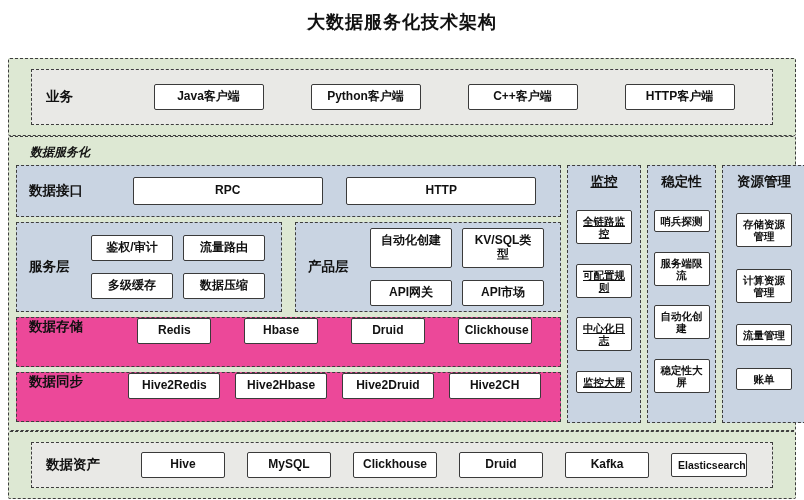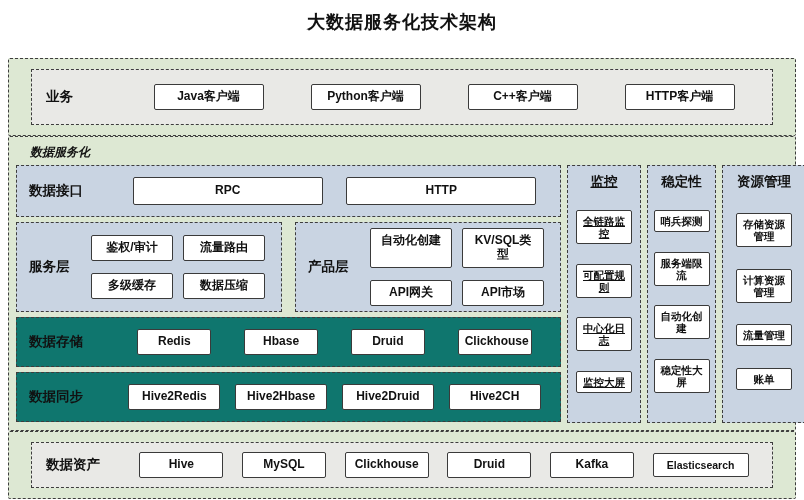--- a/index.html
+++ b/index.html
@@ -19,40 +19,40 @@
   .strip-btns { flex: 1; display: flex; justify-content: space-around; align-items: center; }
 
   .btn { background: #fff; border: 1.2px solid #3a3a3a; border-radius: 2px;
     font-weight: bold; font-size: 12px; text-align: center;
     padding: 5px 6px; line-height: 1.15; }
   .btn-client { width: 110px; }
   .btn-wide { width: 190px; padding: 6px; }
   .btn-store { width: 74px; }
   .btn-sync { width: 92px; }
   .btn-asset { width: 84px; }
-  .btn-asset-sm { width: 96px; font-size: 10.5px; }
+  .btn-asset-sm { width: 76px; font-size: 10.5px; }
   .btn-grid { width: 82px; }
   .btn-col { width: 56px; font-size: 10.5px; padding: 4px 4px; }
 
   .panel-label { font-weight: bold; font-size: 12px; padding: 3px 14px 4px; font-style: italic; }
   .mid-body { flex: 1; display: flex; gap: 6px; }
   .mid-left { flex: 1; display: flex; flex-direction: column; gap: 5px; }
 
   .row-interface { flex: 0 0 52px; background: #c9d4e2; border: 1px dashed #3d3d3d;
     display: flex; align-items: center; padding: 0 12px; }
   .row-interface .strip-label { flex: 0 0 92px; }
   .row-pair { flex: 0 0 90px; display: flex; gap: 13px; }
   .subbox { background: #c9d4e2; border: 1px dashed #3d3d3d; display: flex; align-items: center; padding: 0 12px; }
   .subbox-service { flex: 0 0 253px; }
   .subbox-product { flex: 1; }
   .subbox-label { font-weight: bold; font-size: 13.5px; flex: 0 0 58px; }
   .grid2x2 { flex: 1; display: grid; grid-template-columns: 1fr 1fr; gap: 12px 10px;
     justify-items: center; padding: 0 4px; }
-  .row-flat { flex: 0 0 50px; background: #0f766e; border: 1px dashed #3d3d3d;
-    display: flex; align-items: center; padding: 0 12px; }
+  .row-flat { flex: 0 0 50px; background: #ec4899; border: 1px dashed #3d3d3d;
+    display: flex; align-items: flex-start; padding: 0 12px; }
   .row-flat .strip-label { flex: 0 0 92px; }
 
   .vcol { background: #c9d4e2; border: 1px dashed #3d3d3d; display: flex;
     flex-direction: column; align-items: center; padding: 8px 3px 10px; }
   .vcol-1 { flex: 0 0 74px; text-decoration: underline; }
   .vcol-2 { flex: 0 0 69px; }
   .vcol-3 { flex: 0 0 84px; }
   .vcol-header { font-weight: bold; font-size: 13.5px; text-align: center;
     max-width: 60px; line-height: 1.25; }
   .vcol-btns { flex: 1; width: 100%; display: flex; flex-direction: column;

